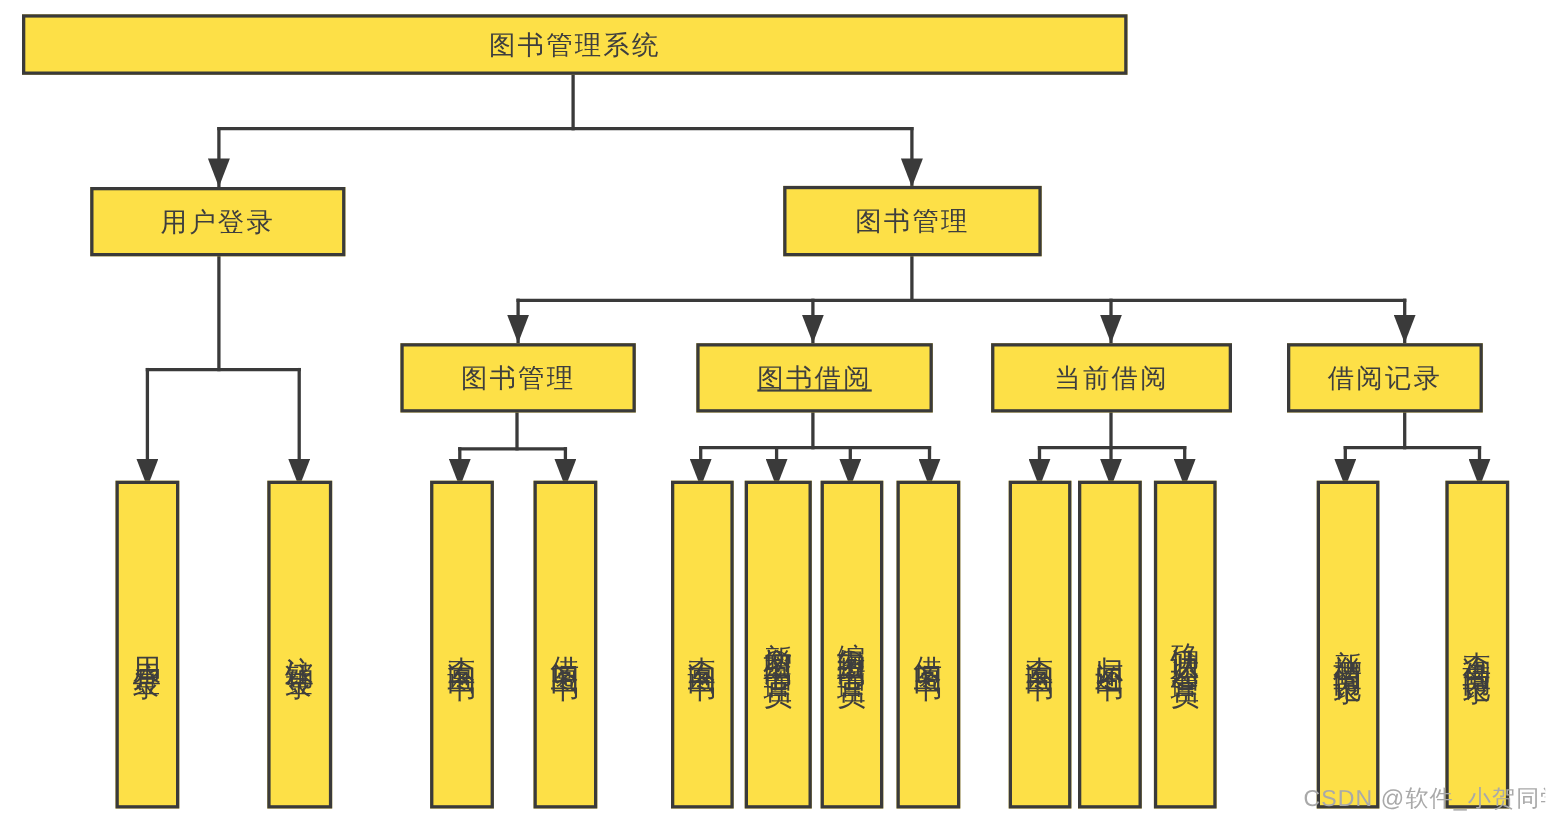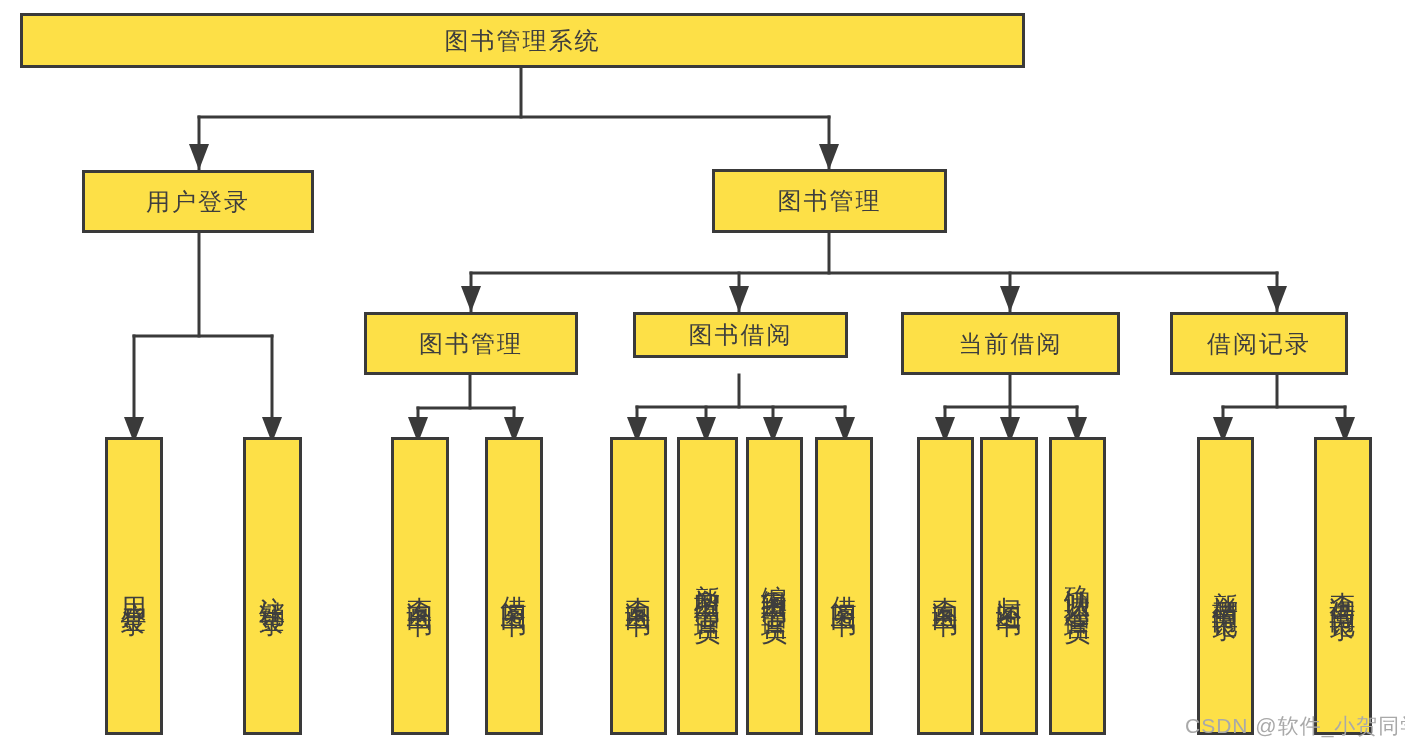--- a/index.html
+++ b/index.html
@@ -115,21 +115,21 @@
     <line class="conn" x1="1223" y1="407" x2="1223" y2="443" marker-end="url(#arrow)"></line>
     <line class="conn" x1="1345" y1="407" x2="1345" y2="443" marker-end="url(#arrow)"></line>
   </svg>
 
   <div class="node h-node" style="left:20px; top:13px; width:1005px; height:55px;">图书管理系统</div>
 
   <div class="node h-node" style="left:82px; top:170px; width:232px; height:63px;">用户登录</div>
   <div class="node h-node" style="left:712px; top:169px; width:235px; height:64px;">图书管理</div>
 
   <div class="node h-node" style="left:364px; top:312px; width:214px; height:63px;">图书管理</div>
-  <div class="node h-node" style="left:633px; top:312px; width:215px; height:46px;">图书借阅</div>
+  <div class="node h-node" style="left:633px; top:312px; width:215px; height:63px;text-decoration:underline;">图书借阅</div>
   <div class="node h-node" style="left:901px; top:312px; width:219px; height:63px;text-align:right;">当前借阅</div>
   <div class="node h-node" style="left:1170px; top:312px; width:178px; height:63px;">借阅记录</div>
 
   <div class="node v-node" style="left:105px;">用户登录</div>
   <div class="node v-node" style="left:243px; width:59px;">注销登录</div>
 
   <div class="node v-node" style="left:391px;">查询图书</div>
   <div class="node v-node" style="left:485px;">借阅图书</div>
 
   <div class="node v-node" style="left:610px; width:57px;">查询图书</div>

